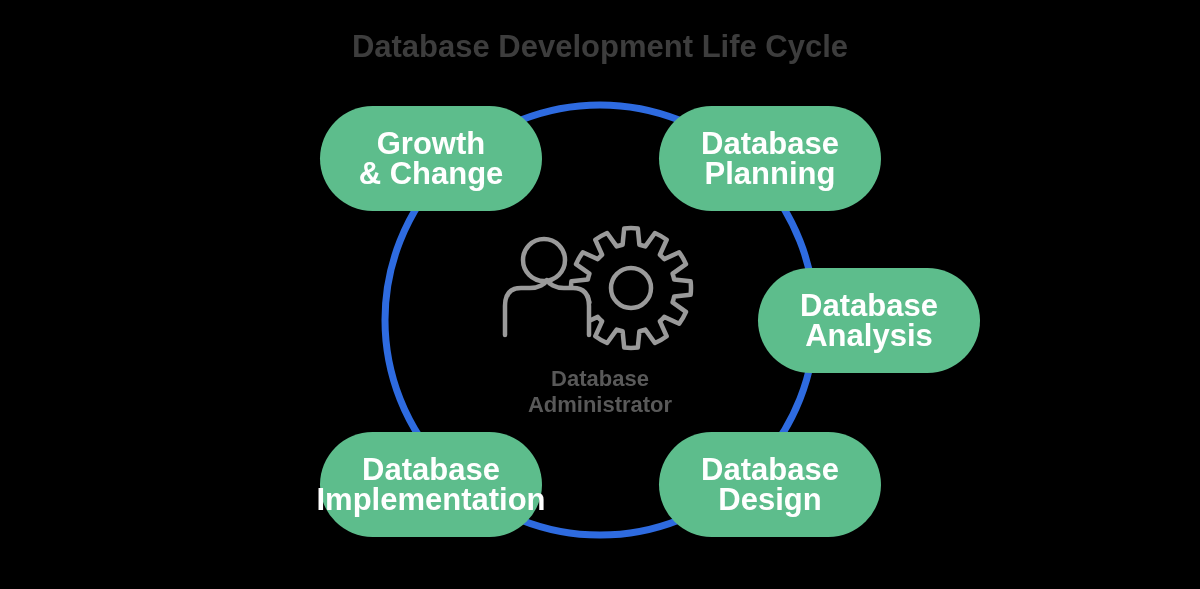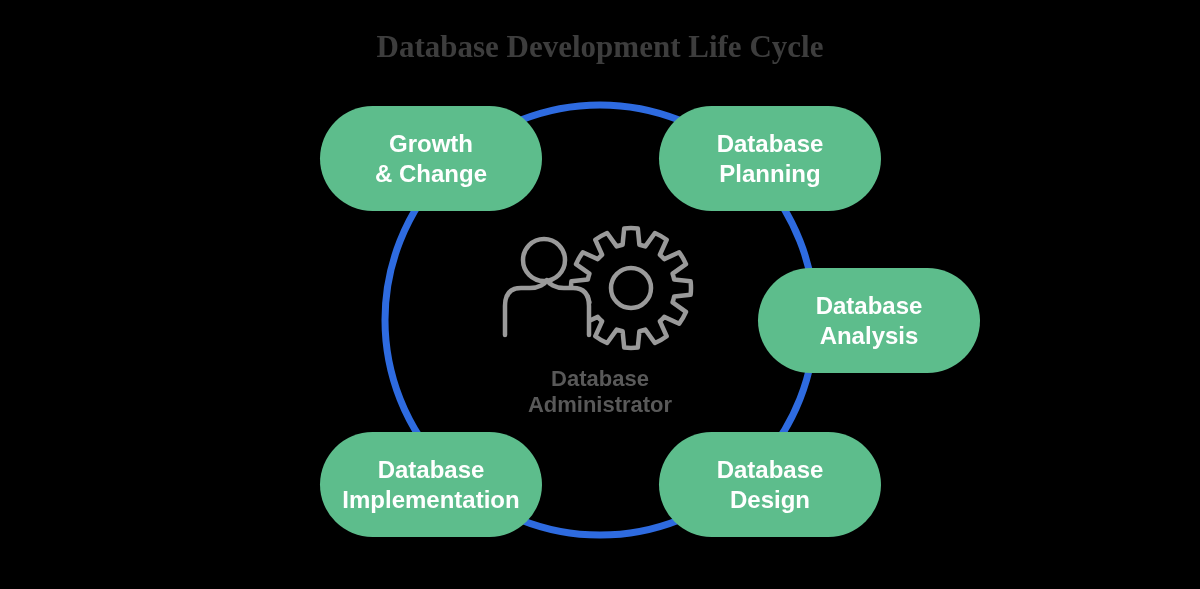--- a/index.html
+++ b/index.html
@@ -11,21 +11,20 @@
     position:relative;
     width:1200px;height:589px;
     background:var(--background,#000);
     overflow:hidden;
   }
   .page-title{
     position:absolute;top:28px;left:0;width:1200px;
     text-align:center;
     font-size:31px;font-weight:700;line-height:38px;
     color:var(--title-text,#3d3d3d);
-    font-family:Liberation Serif, serif;
   }
   .diagram-canvas{position:absolute;left:0;top:0;}
   .cycle-ring{
     fill:none;
     stroke:var(--cycle-blue,#2e6be0);
     stroke-width:7;
   }
   .icon-line{
     fill:none;
     stroke:var(--icon-stroke,#9a9a9a);
@@ -39,21 +38,21 @@
     stroke-linecap:round;stroke-linejoin:round;
   }
   .node{
     position:absolute;
     width:222px;height:105px;
     border-radius:53px;
     background:var(--node-green,#5dbd8c);
     color:var(--node-text,#ffffff);
     display:flex;align-items:center;justify-content:center;
     text-align:center;
-    font-size:24px;font-weight:700;line-height:30px;
+    font-size:31px;font-weight:700;line-height:30px;
     white-space:pre-line;
   }
   .pos-tl{left:320px;top:106px}
   .pos-tr{left:659px;top:106px}
   .pos-l{left:223px;top:268px}
   .pos-r{left:758px;top:268px}
   .pos-bl{left:320px;top:432px}
   .pos-br{left:659px;top:432px}
   .center-label{
     position:absolute;left:450px;top:366px;width:300px;

